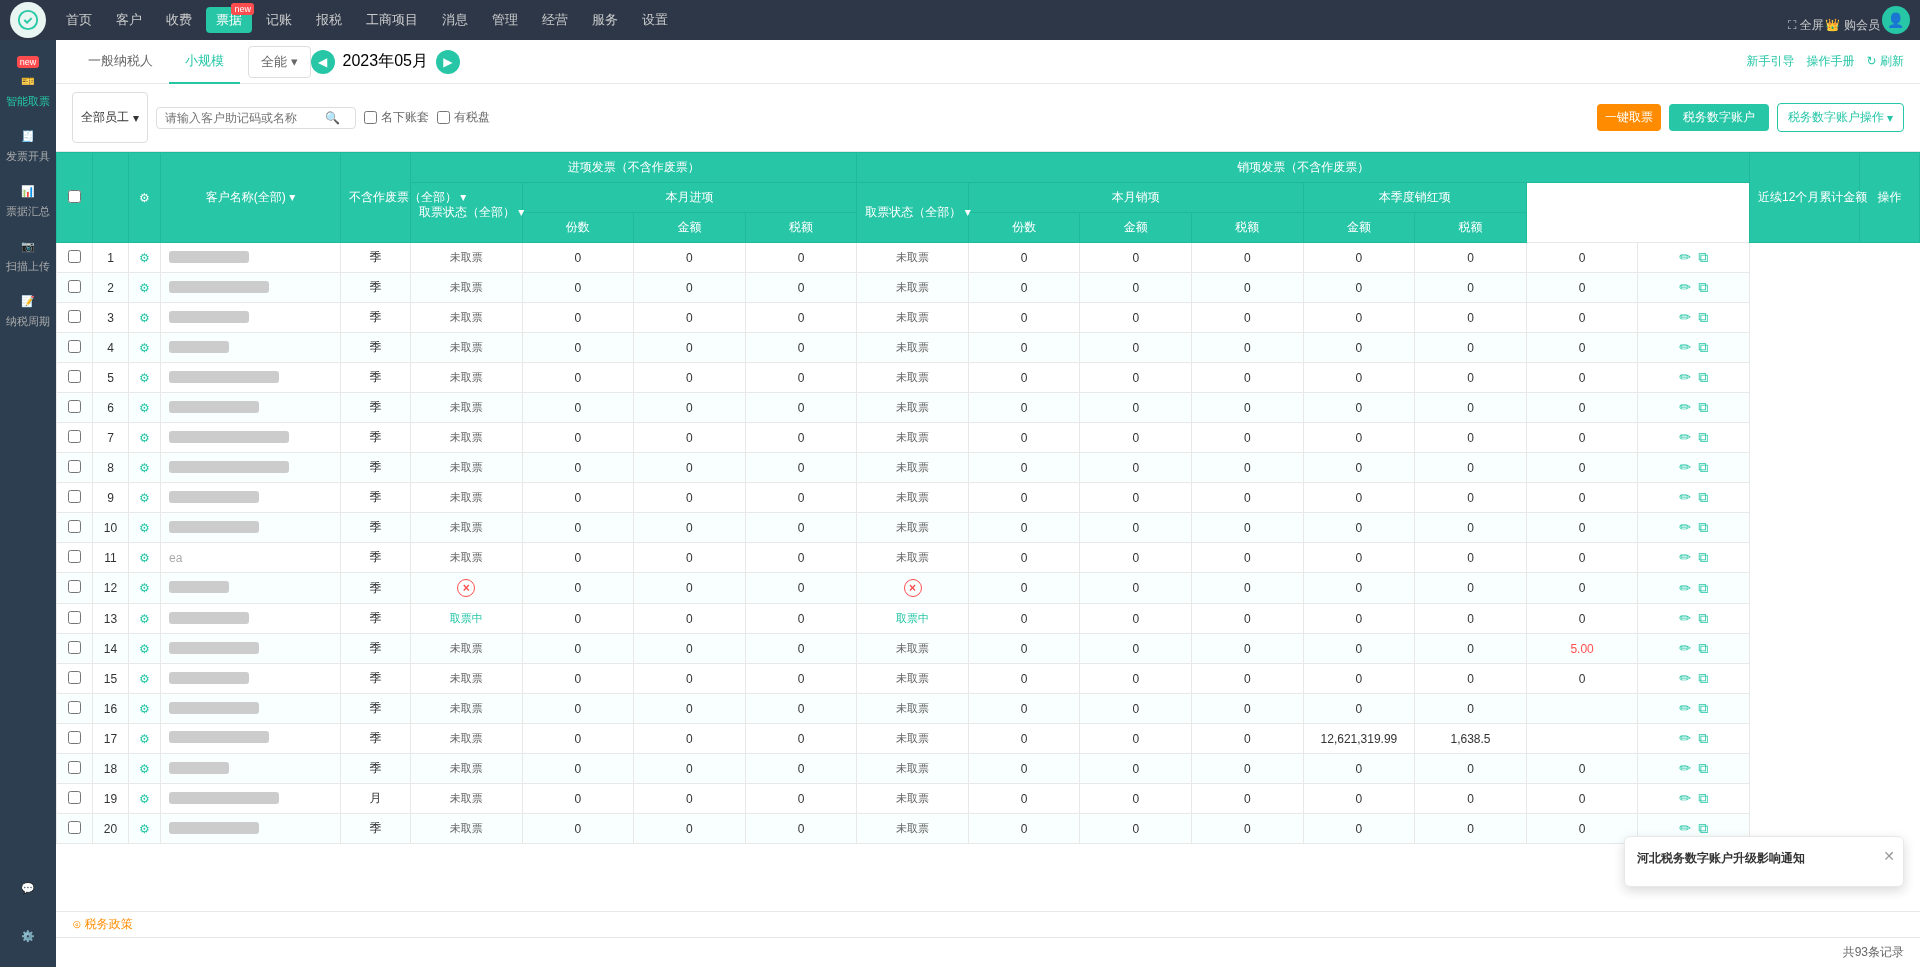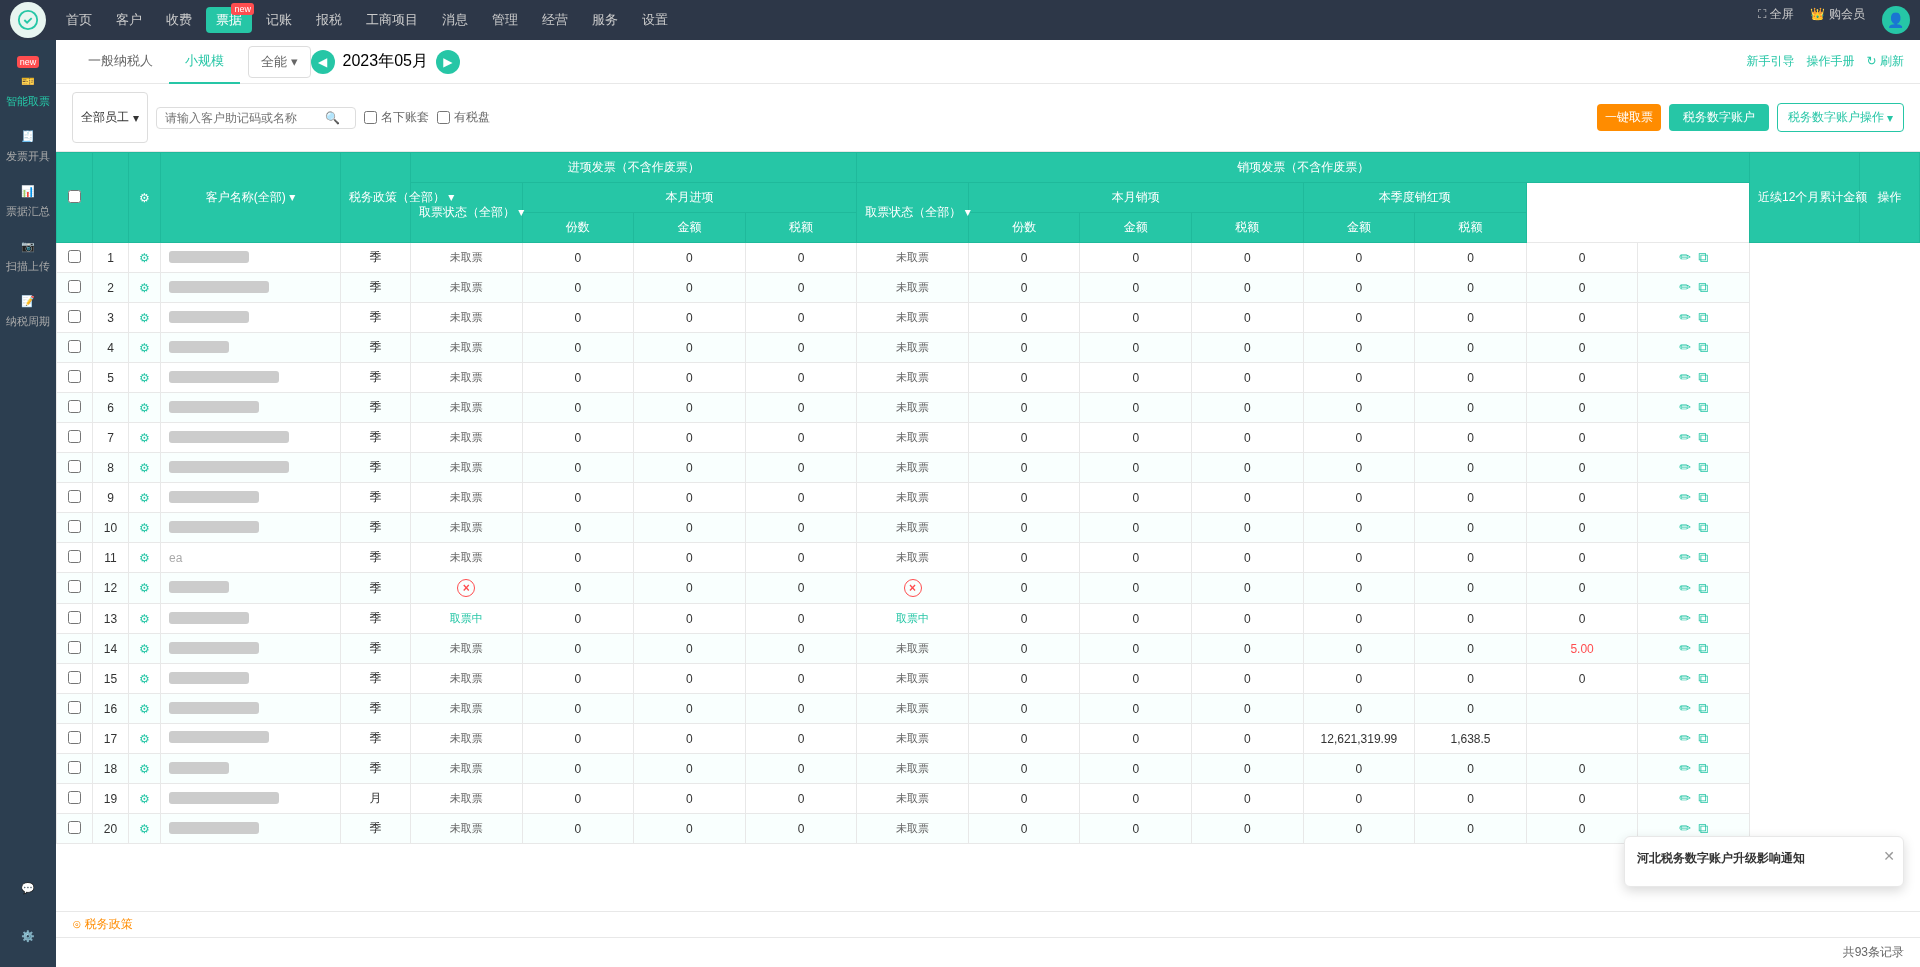--- a/index.html
+++ b/index.html
@@ -44,21 +44,21 @@
     .nav-item .badge-new {
       position: absolute;
       top: -4px; right: -2px;
       background: #ff4d4f;
       color: #fff;
       font-size: 9px;
       padding: 1px 3px;
       border-radius: 3px;
     }
     .top-nav .right-tools {
-      display: flex; align-items: flex-start; gap: 17px; margin-left: auto;
+      display: flex; align-items: flex-end; gap: 2px; margin-left: auto;
     }
     .top-nav .right-tools span {
       color: #ccc; font-size: 12px; cursor: pointer;
     }
     .top-nav .avatar {
       width: 28px; height: 28px; border-radius: 50%;
       background: #26c6a6;
       display: flex; align-items: center; justify-content: center;
       color: #fff; font-size: 14px; cursor: pointer;
     }
@@ -478,21 +478,21 @@
         <tr>
           <th rowspan="3" class="col-check">
             <input type="checkbox" style="">
           </th>
           <th rowspan="3" class="col-num"></th>
           <th rowspan="3" class="col-settings">⚙</th>
           <th rowspan="3" class="col-name">
             <span>客户名称(全部)</span> ▾
           </th>
           <th rowspan="3" class="col-nsr">
-            <span>税务政策（全部）</span> ▾
+            <span>不含作废票（全部）</span> ▾
           </th>
           <th colspan="4" class="group-header">进项发票（不含作废票）</th>
           <th colspan="8" class="group-header">销项发票（不含作废票）</th>
           <th rowspan="3" class="col-12m">近续12个月累计金额</th>
           <th rowspan="3" class="col-op">操作</th>
         </tr>
         <tr>
           <th rowspan="2" class="col-status-in">
             <span>取票状态（全部）</span> ▾
           </th>

